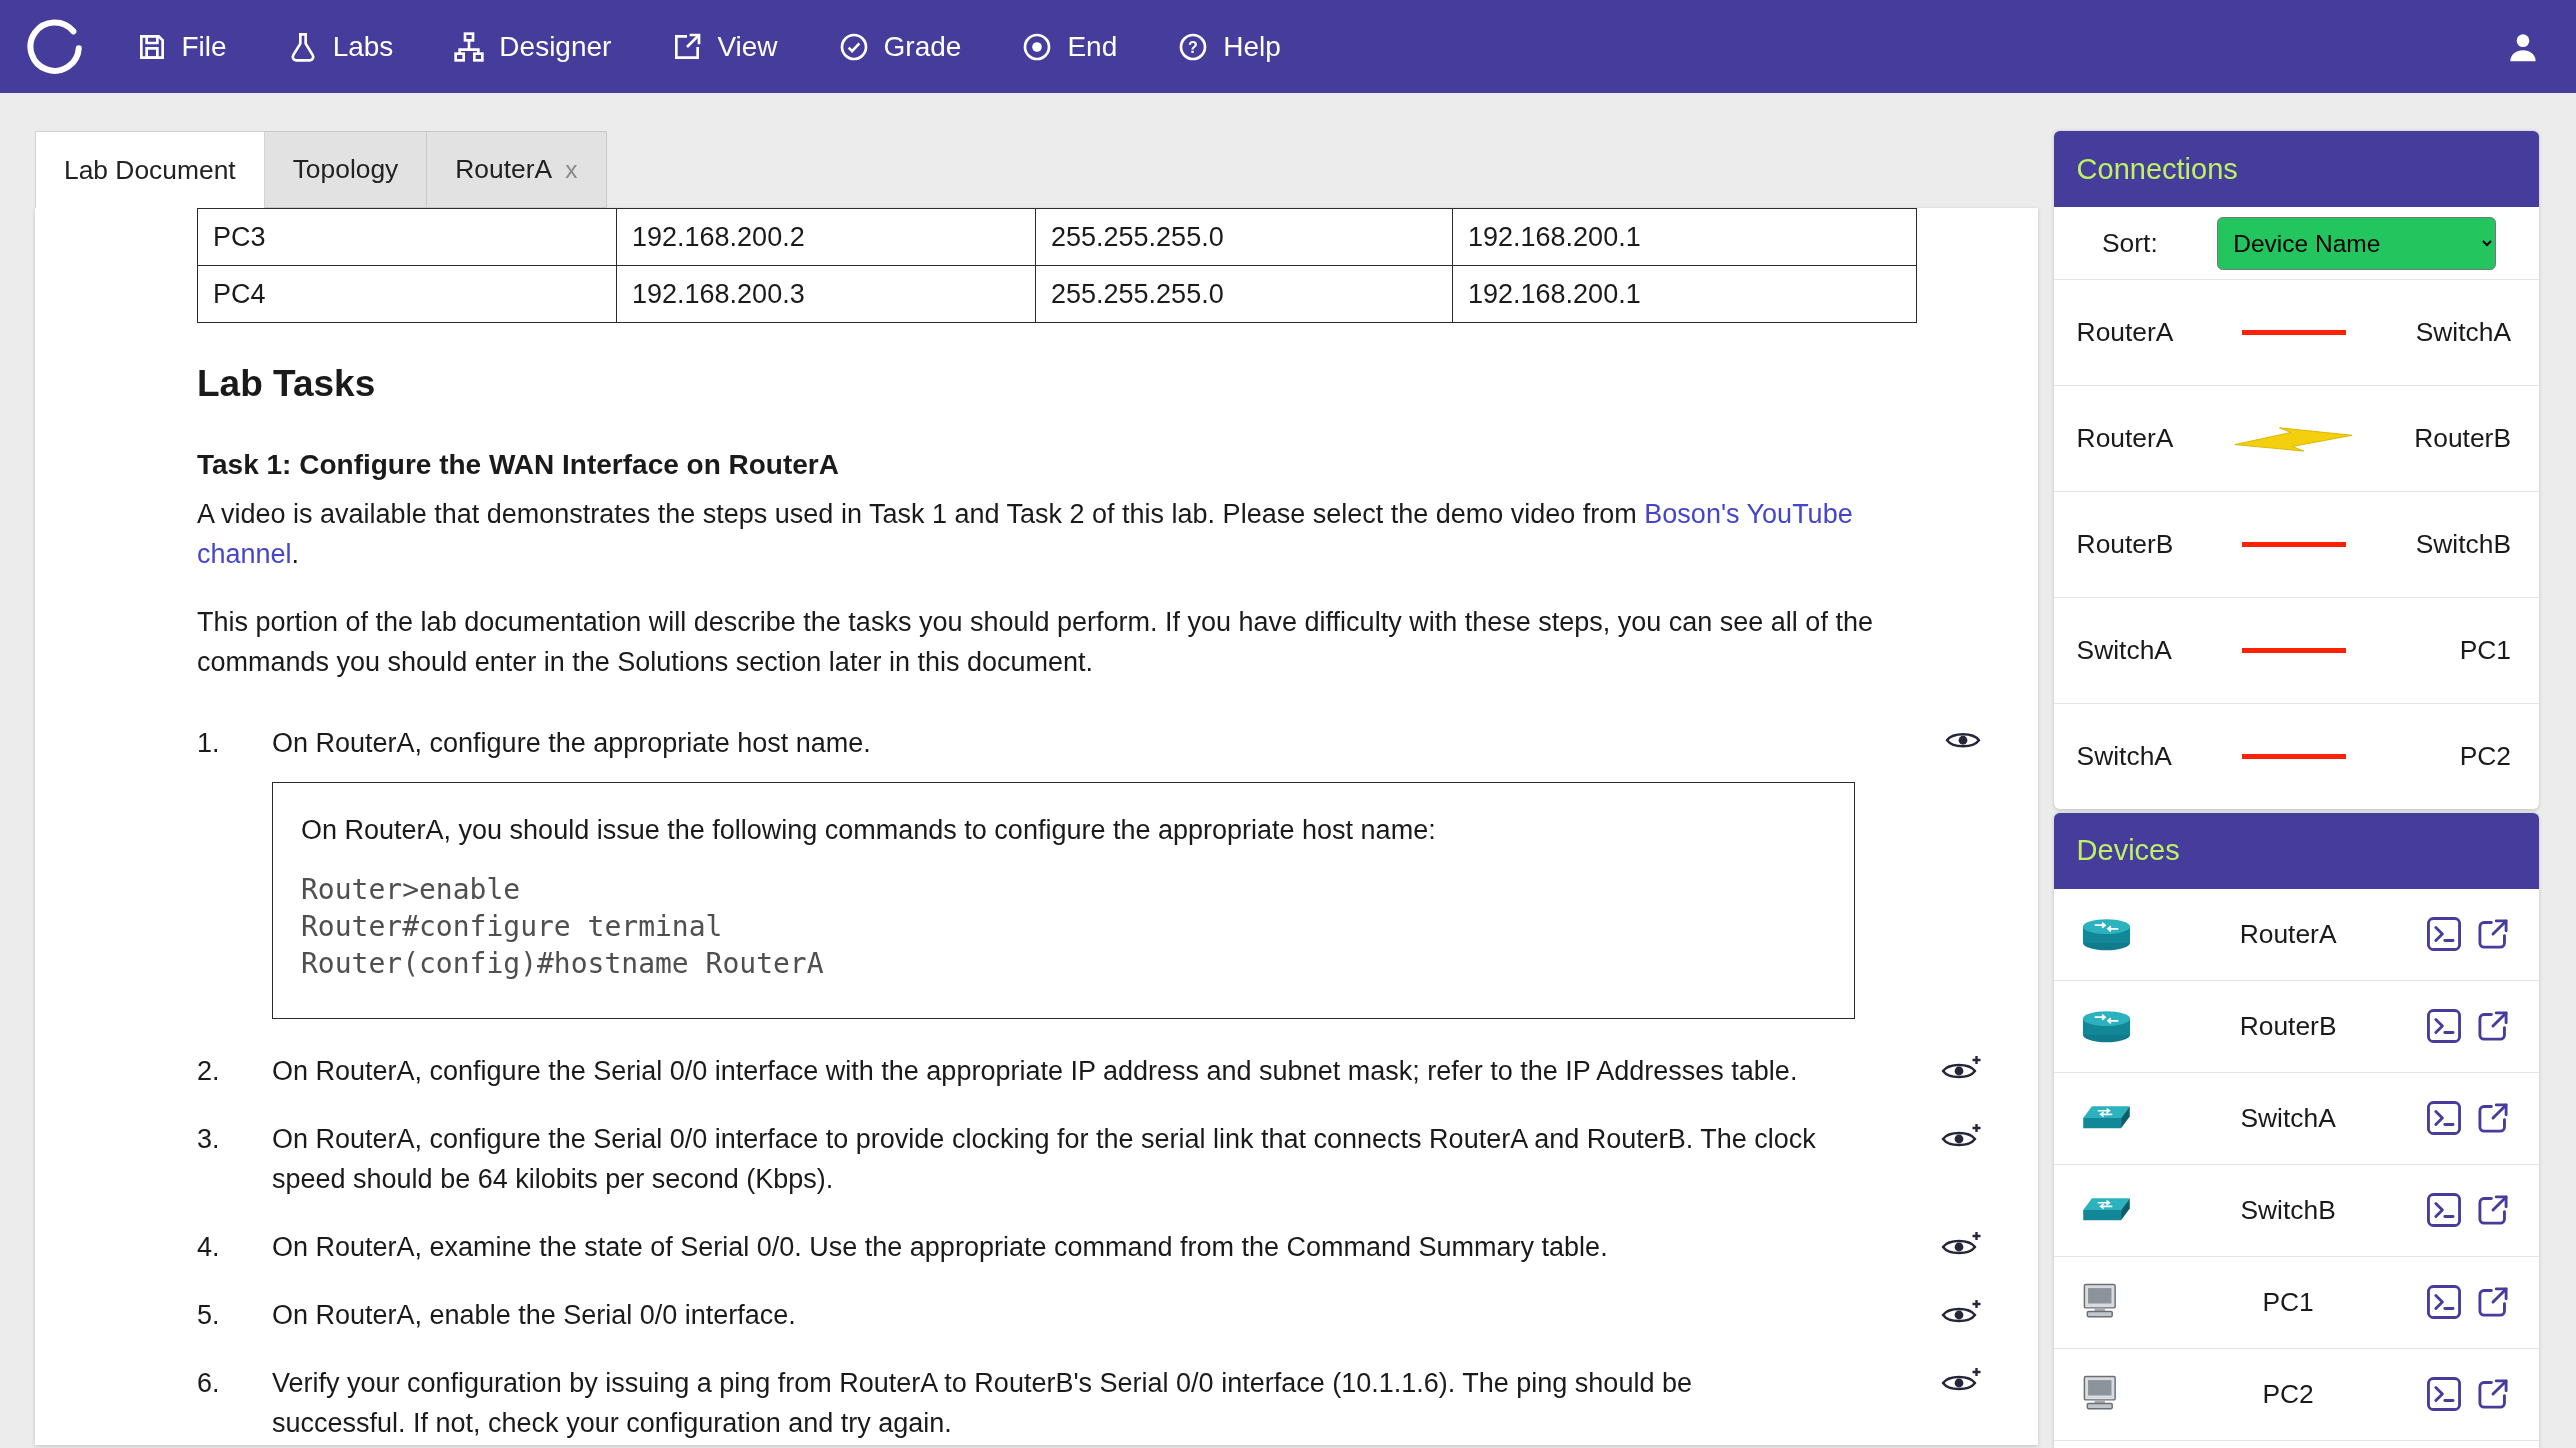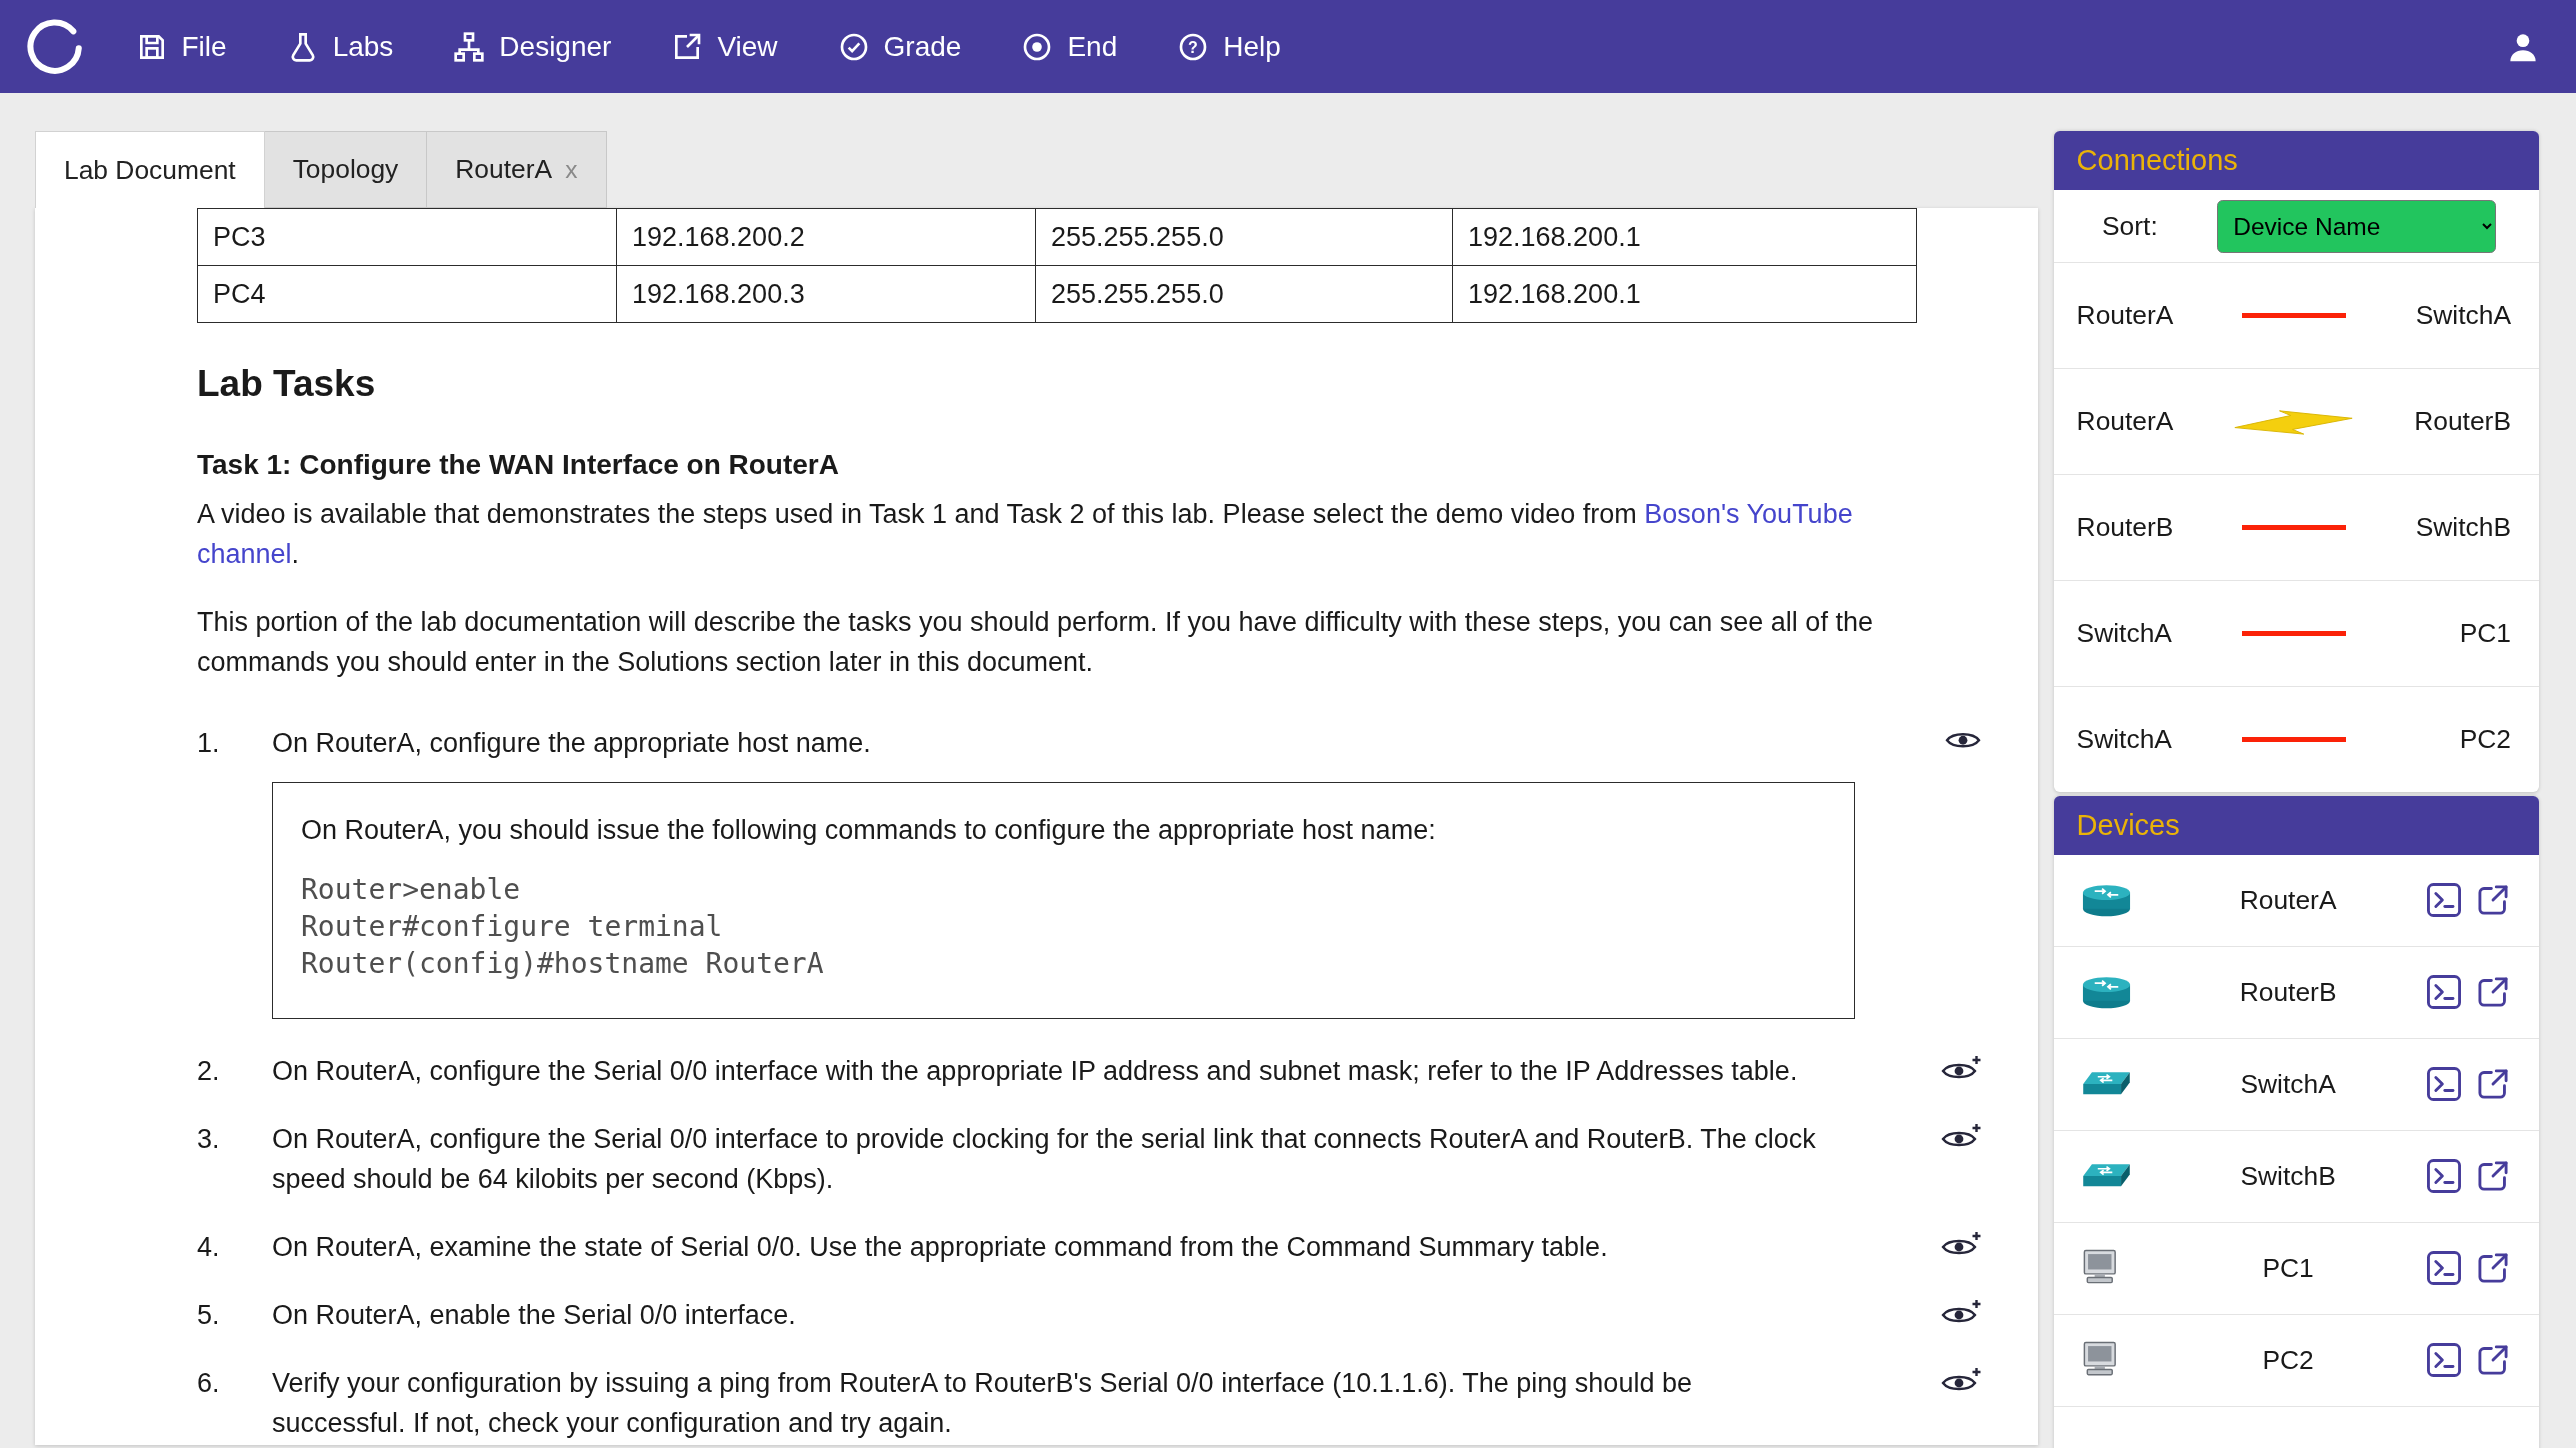--- a/index.html
+++ b/index.html
@@ -49,21 +49,21 @@
 
   .solution-box { width: 1583px; margin: 19px 0 32px 75px; border: 1.9px solid #2c2c2c;
                   padding: 26.4px 28px 36px; }
   .solution-intro { font-size: 27px; line-height: 40px; }
   .solution-code  { margin-top: 21px; font-family: "DejaVu Sans Mono", monospace;
                     font-size: 28px; line-height: 37px; color: #4f4f4f; }
 
   
   .sidebar { position: absolute; top: 131px; left: 2054px; width: 485px; }
   .side-panel { background: #fff; box-shadow: 0 0.9px 3.8px rgba(0,0,0,.18); border-radius: 5.7px; overflow: hidden; }
-  .panel-header { height: 59px; background: var(--accent, #463C9B); color: #eab308; font-size: 29px;
+  .panel-header { height: 76px; background: var(--accent, #463C9B); color: #bef264; font-size: 29px;
                   display: flex; align-items: center; padding: 0 22.6px; }
   .sort-row { height: 72px; display: flex; align-items: center; padding: 0 43px 0 48px; }
   .sort-label { font-size: 26.4px; }
   .sort-select { margin-left: auto; width: 279px; height: 53px; font-size: 24.5px;
                  border: 1.9px solid #767676; border-radius: 5.7px; background: #22c55e;
                  padding: 0 11.3px; font-family: "Liberation Sans", sans-serif; }
   .conn-row { height: 106px; border-top: 1.9px solid #e4e4e4; display: flex; align-items: center;
               padding: 0 28px 0 22.6px; cursor: pointer; }
   .conn-name { font-size: 26.4px; width: 141px; }
   .conn-name.right { text-align: right; }

